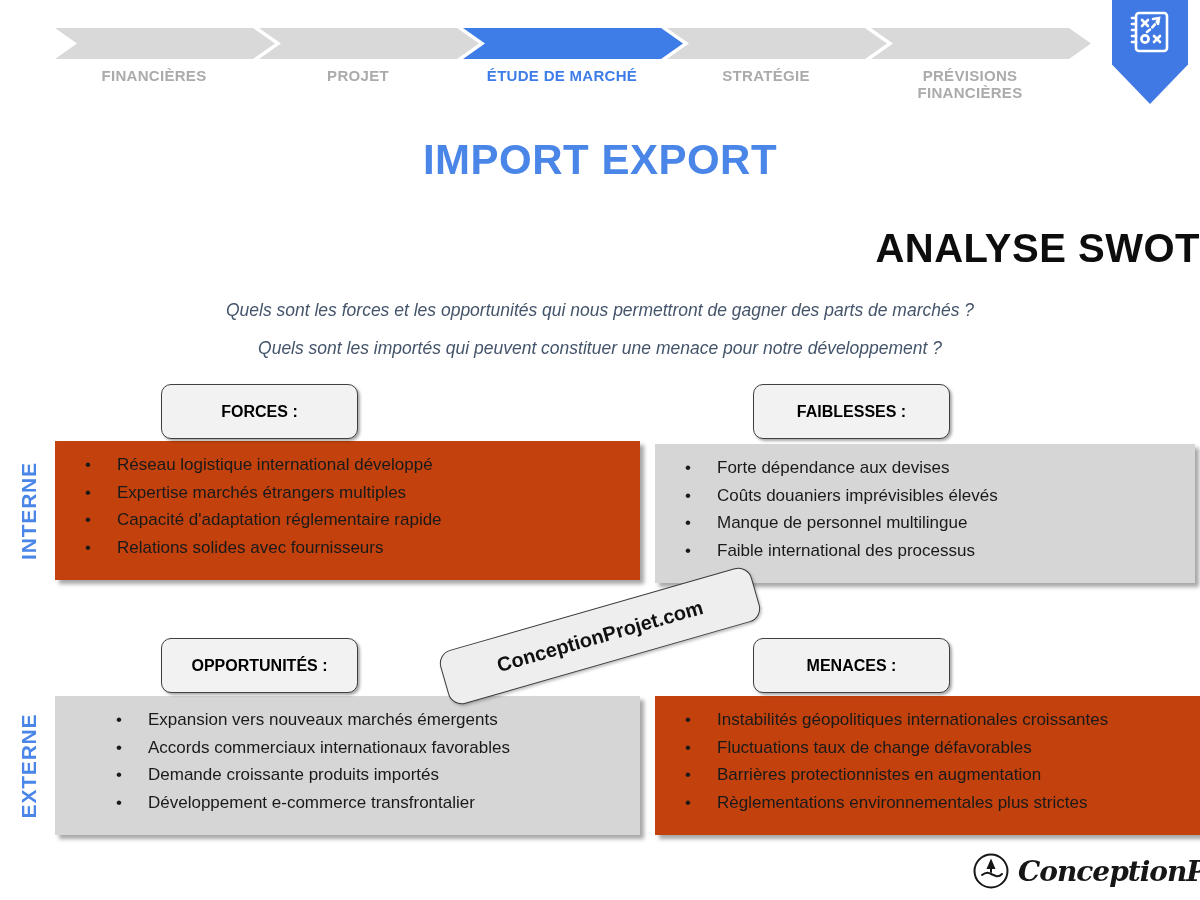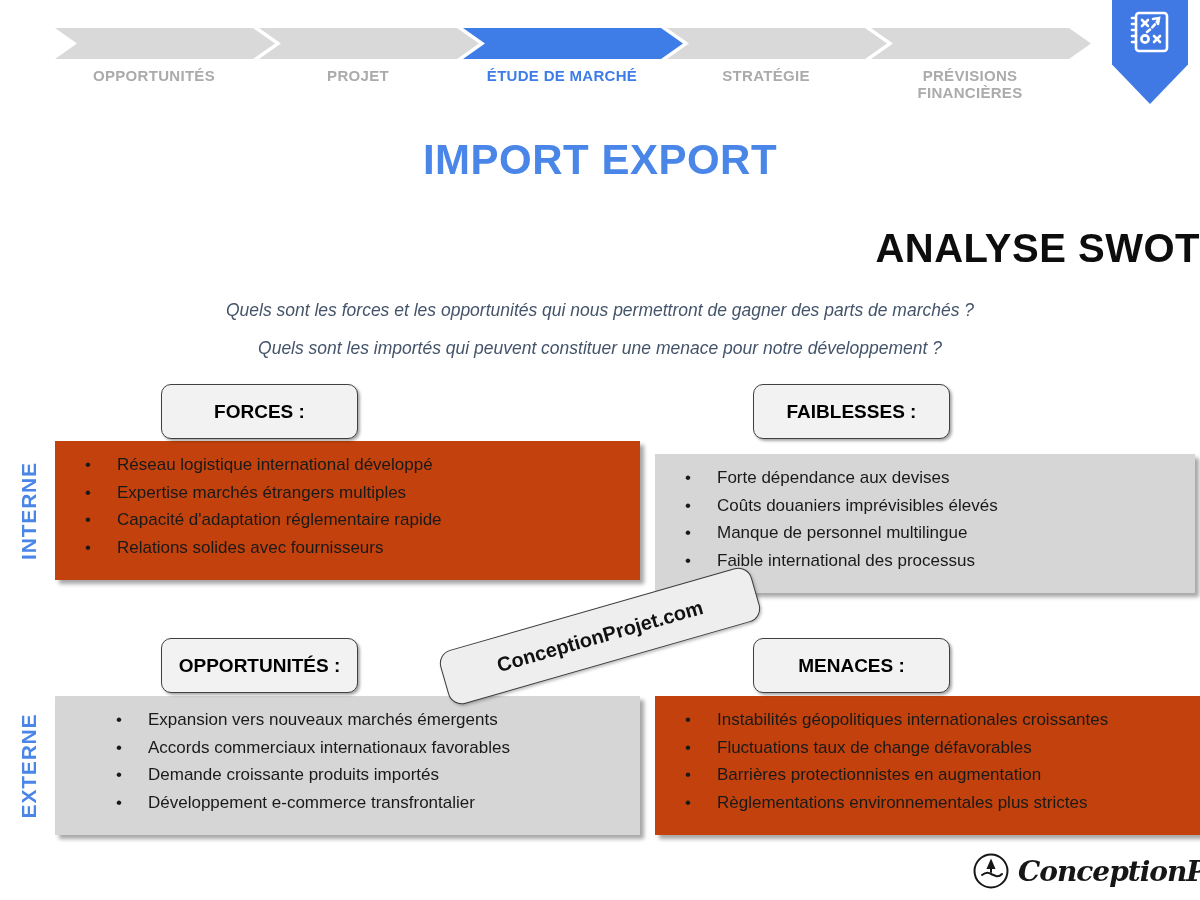--- a/index.html
+++ b/index.html
@@ -45,36 +45,36 @@
     font-size:17.5px; font-style:italic; color:#44546a;
   }
   .q1 { top:300px; } .q2 { top:338px; }
 
   
   .label-box {
     position:absolute; width:197px; height:55px; border-radius:10px;
     background:#f2f2f2; border:1.5px solid #404040;
     box-shadow:2px 2px 3px rgba(0,0,0,0.35);
     display:flex; align-items:center; justify-content:center;
-    font-size:19px; font-weight:bold; color:#000; z-index:3;
+    font-size:16px; font-weight:bold; color:#000; z-index:3;
   }
   .lb-forces { left:161px; top:384px; }
   .lb-faiblesses { left:753px; top:384px; }
   .lb-opportunites { left:161px; top:638px; }
   .lb-menaces { left:753px; top:638px; }
 
   
   .panel {
     position:absolute; height:139px;
     box-shadow:4px 4px 4px rgba(0,0,0,0.35);
   }
   .panel.blue { background:#c2410c; }
   .panel.gray { background:#d6d6d6; }
   .p-forces { left:55px; top:441px; width:585px; }
-  .p-faiblesses { left:655px; top:454px; width:540px; }
+  .p-faiblesses { left:655px; top:444px; width:540px; }
   .p-opportunites { left:55px; top:696px; width:585px;padding-left:31px; }
   .p-menaces { left:655px; top:696px; width:580px; }
   .panel ul { list-style:none; padding-top:10px; }
   .panel li {
     position:relative; padding-left:62px; font-size:17px; color:#1a1a1a;
     line-height:27.5px;
   }
   .panel li::before {
     content:"\2022"; position:absolute; left:30px; color:#1a1a1a;
   }
@@ -112,21 +112,21 @@
 <body>
 
 <div class="slide">
 
   <div class="chevron" style="left:55px"></div>
   <div class="chevron" style="left:259px"></div>
   <div class="chevron active" style="left:463px"></div>
   <div class="chevron" style="left:667px"></div>
   <div class="chevron" style="left:871px"></div>
 
-  <div class="step-label" style="left:55px">OPPORTUNITÉS</div>
+  <div class="step-label" style="left:55px">FINANCIÈRES</div>
   <div class="step-label" style="left:259px">PROJET</div>
   <div class="step-label active" style="left:463px">ÉTUDE DE MARCHÉ</div>
   <div class="step-label" style="left:667px">STRATÉGIE</div>
   <div class="step-label" style="left:871px">PRÉVISIONS FINANCIÈRES</div>
 
   <div class="ribbon">
     <svg width="48" height="48" viewBox="0 0 48 48">
       <g fill="none" stroke="#ffffff" stroke-width="2.6" stroke-linecap="round">
         <rect x="10" y="5" width="31" height="38" rx="3"></rect>
         <line x1="6" y1="10" x2="10" y2="10"></line>

